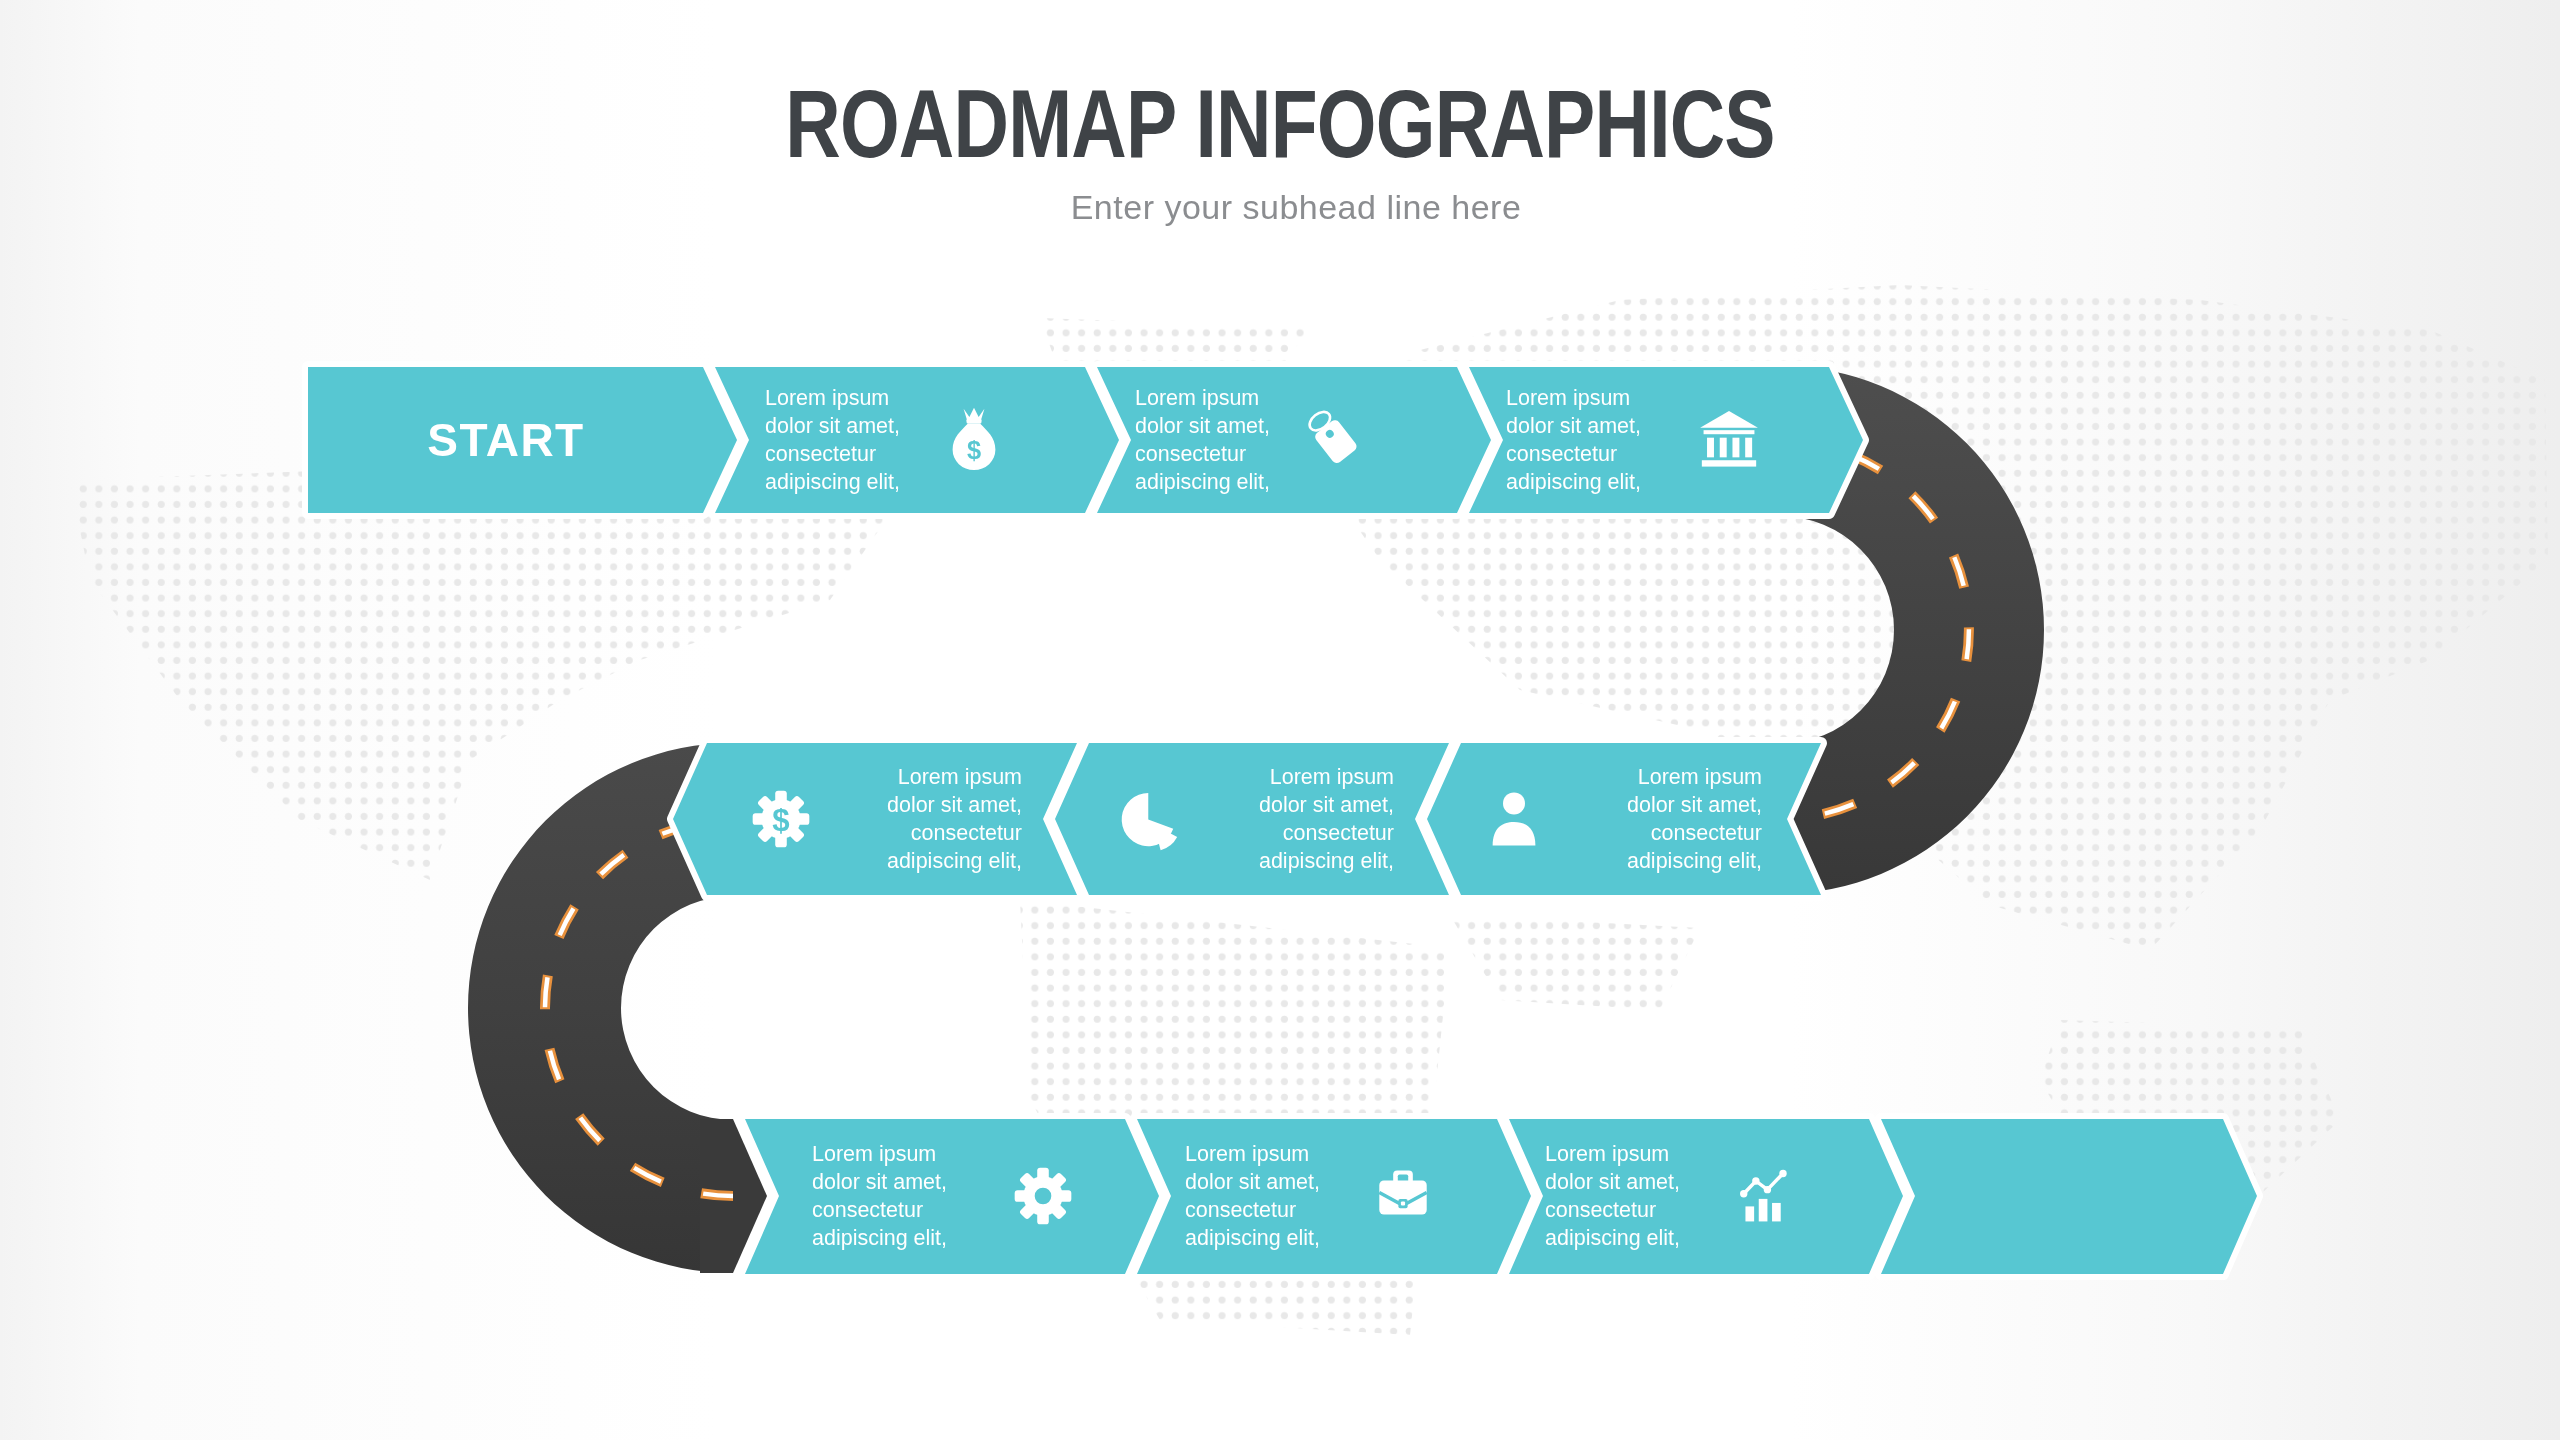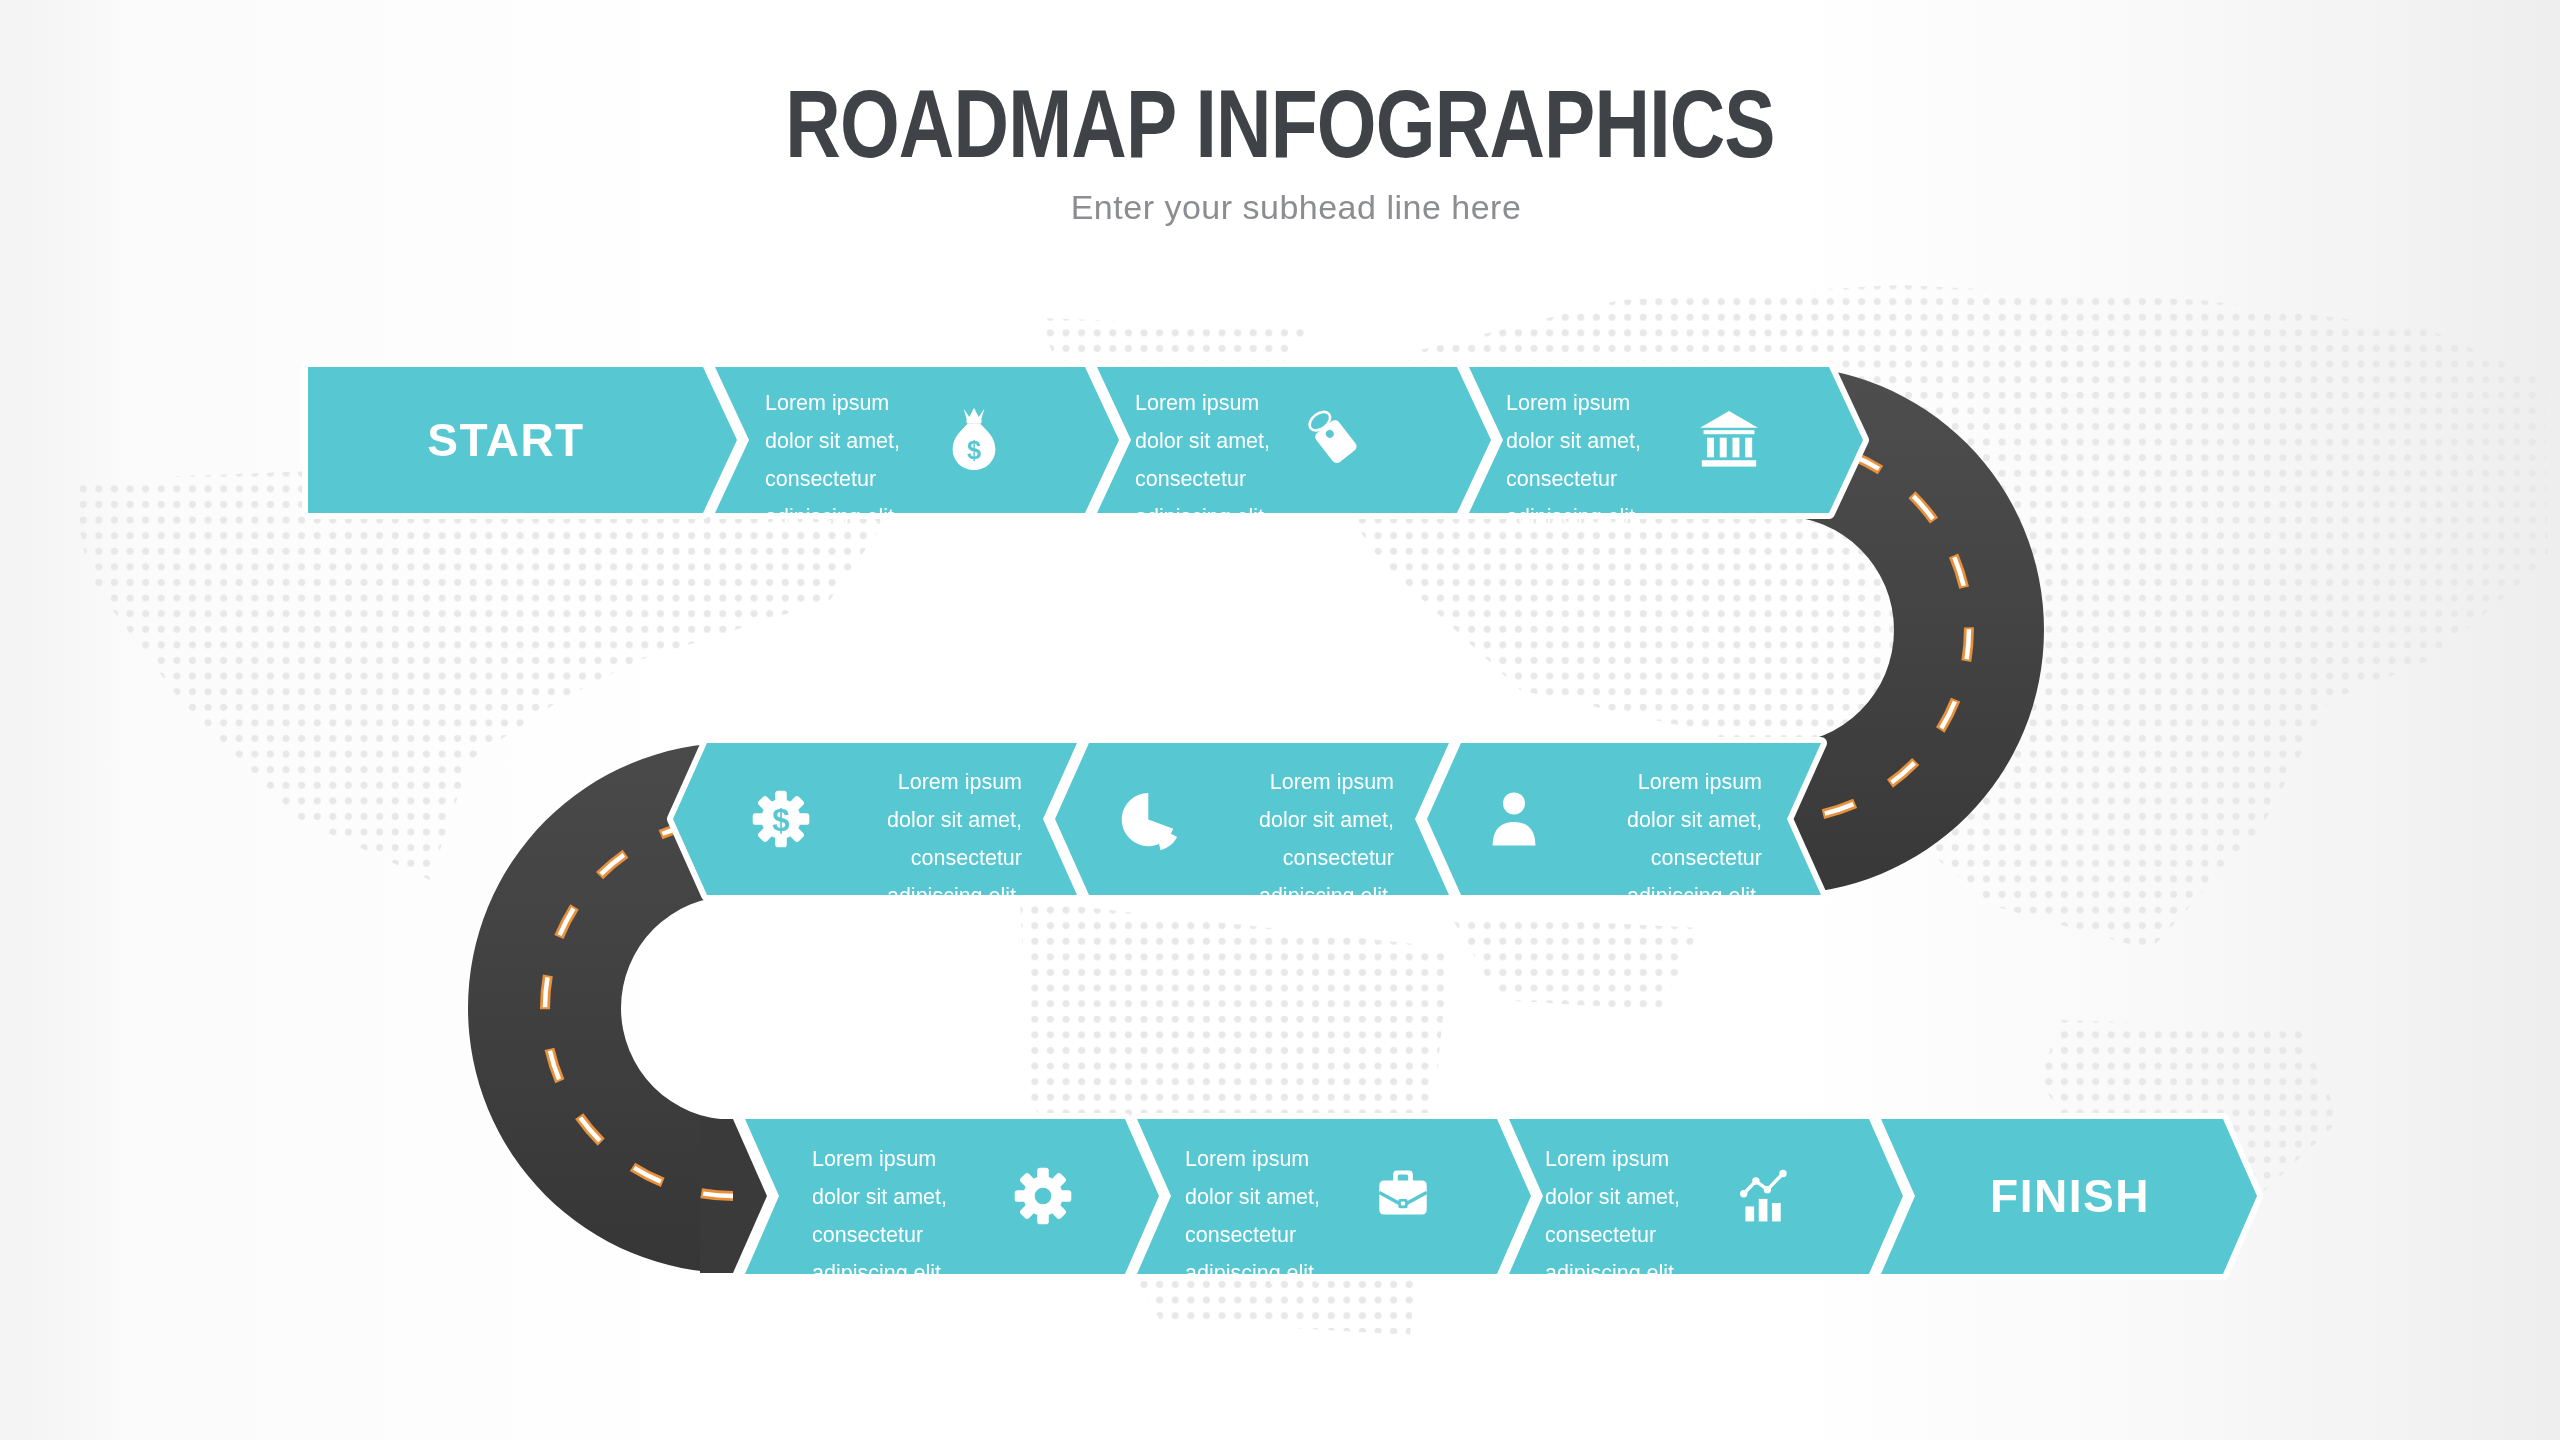--- a/index.html
+++ b/index.html
@@ -16,21 +16,21 @@
     position:absolute;top:74px;left:0;width:100%;margin:0;
     text-align:center;font-size:96px;font-weight:bold;color:#3F4347;
     letter-spacing:-1px;transform:scaleX(0.80);line-height:1.05;
   }
   .subtitle{
     position:absolute;top:188px;left:16px;width:100%;margin:0;
     text-align:center;font-size:34px;color:#8B8D90;letter-spacing:0.5px;
   }
 
   .step-text{
-    position:absolute;width:166px;font-size:21.5px;line-height:38px;color:#ffffff;
+    position:absolute;width:166px;font-size:21.5px;line-height:28px;color:#ffffff;
   }
   .ta-r{text-align:right;}
 
   .cap{
     position:absolute;color:#ffffff;font-weight:bold;font-size:46px;
     letter-spacing:1.5px;text-align:center;line-height:54px;
   }
   .cap.start{left:308px;top:413px;width:396px;}
   .cap.finish{left:1881px;top:1169px;width:378px;}
 
@@ -113,21 +113,20 @@
       <polygon points="1137,1119 1497,1119 1531,1196 1497,1274 1137,1274 1171,1196"></polygon>
       <polygon points="1509,1119 1869,1119 1903,1196 1869,1274 1509,1274 1543,1196"></polygon>
       <polygon points="1881,1119 2223,1119 2257,1196 2223,1274 1881,1274 1915,1196"></polygon>
     </g>
   </svg>
 
   <h1 class="title">ROADMAP INFOGRAPHICS</h1>
   <p class="subtitle">Enter your subhead line here</p>
 
   <div class="cap start">START</div>
-  <div class="cap finish">FINISH</div>
 
   <div class="step-text t1">Lorem ipsum dolor sit amet, consectetur adipiscing elit,</div>
   <div class="step-text t2">Lorem ipsum dolor sit amet, consectetur adipiscing elit,</div>
   <div class="step-text t3">Lorem ipsum dolor sit amet, consectetur adipiscing elit,</div>
   <div class="step-text t4 ta-r">Lorem ipsum dolor sit amet, consectetur adipiscing elit,</div>
   <div class="step-text t5 ta-r">Lorem ipsum dolor sit amet, consectetur adipiscing elit,</div>
   <div class="step-text t6 ta-r">Lorem ipsum dolor sit amet, consectetur adipiscing elit,</div>
   <div class="step-text t7">Lorem ipsum dolor sit amet, consectetur adipiscing elit,</div>
   <div class="step-text t8">Lorem ipsum dolor sit amet, consectetur adipiscing elit,</div>
   <div class="step-text t9">Lorem ipsum dolor sit amet, consectetur adipiscing elit,</div>

